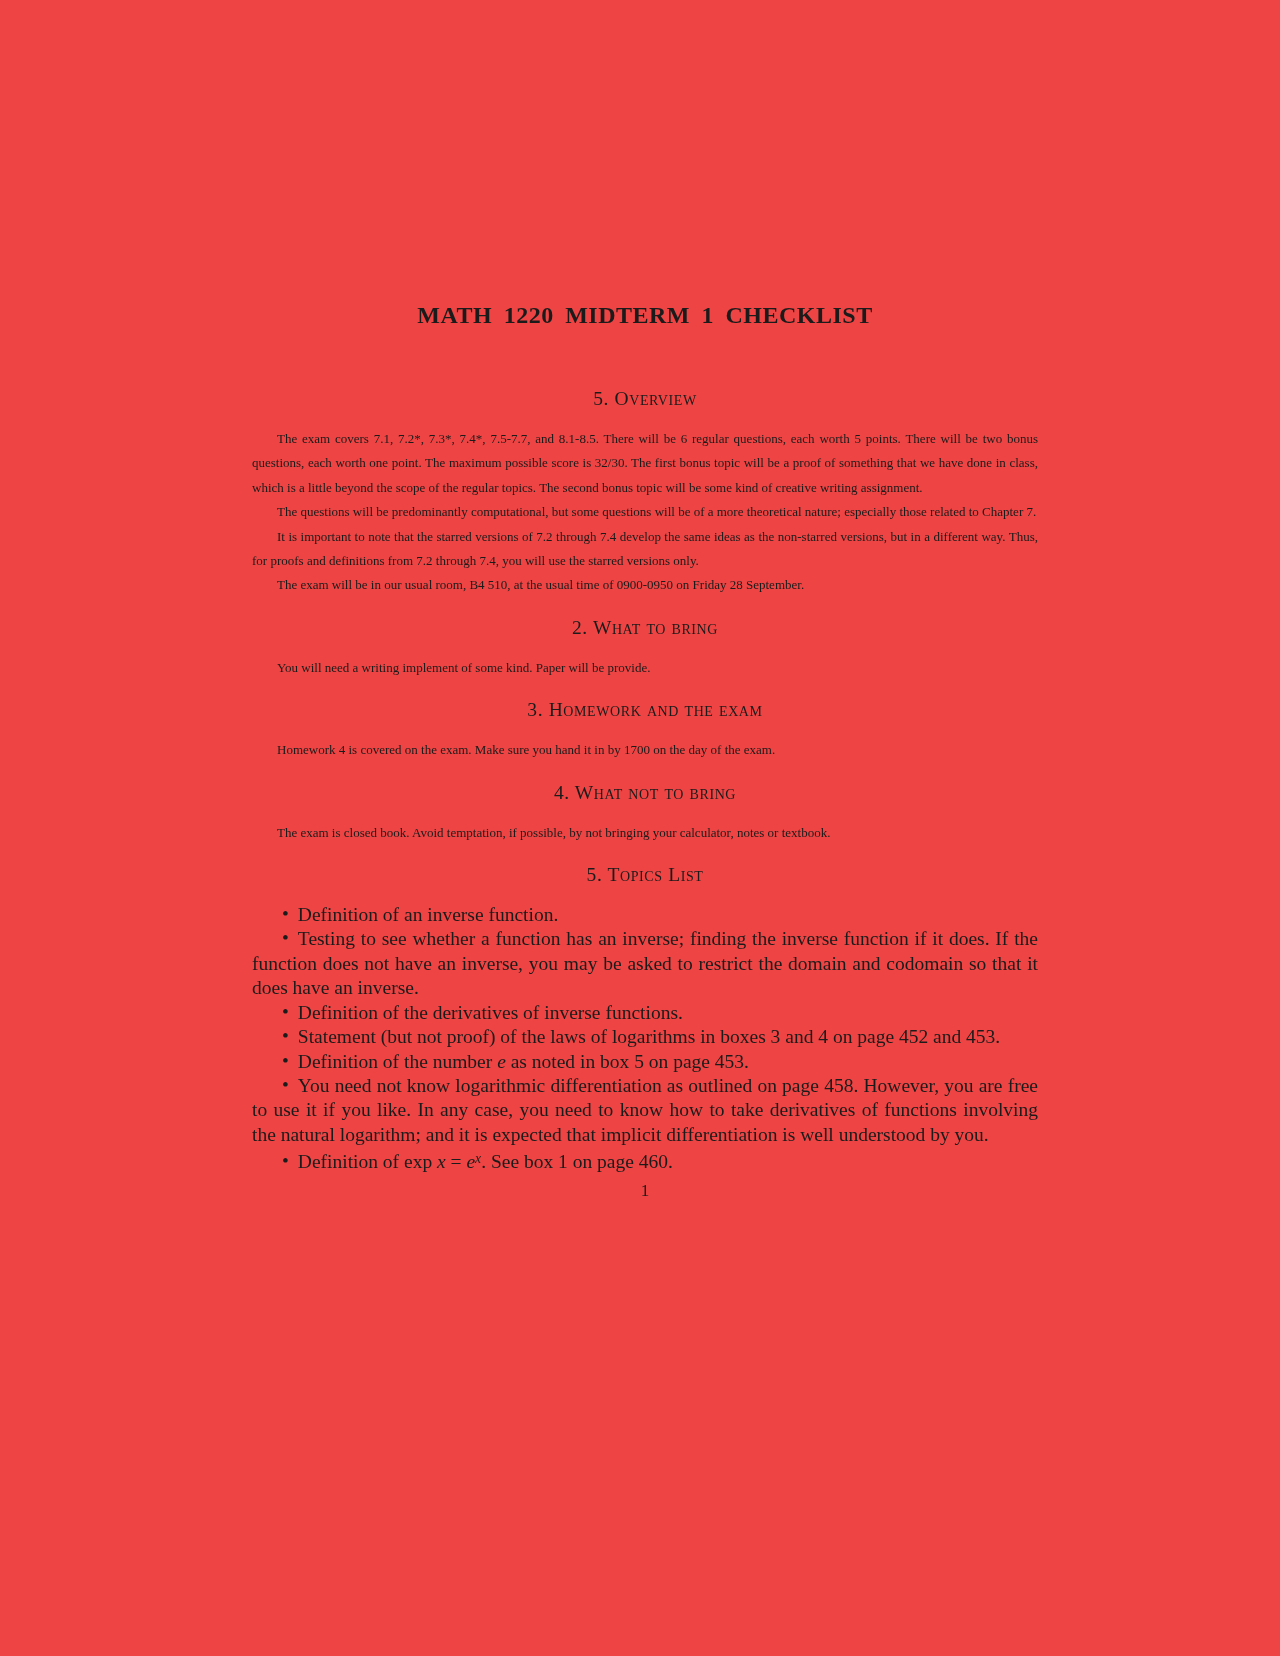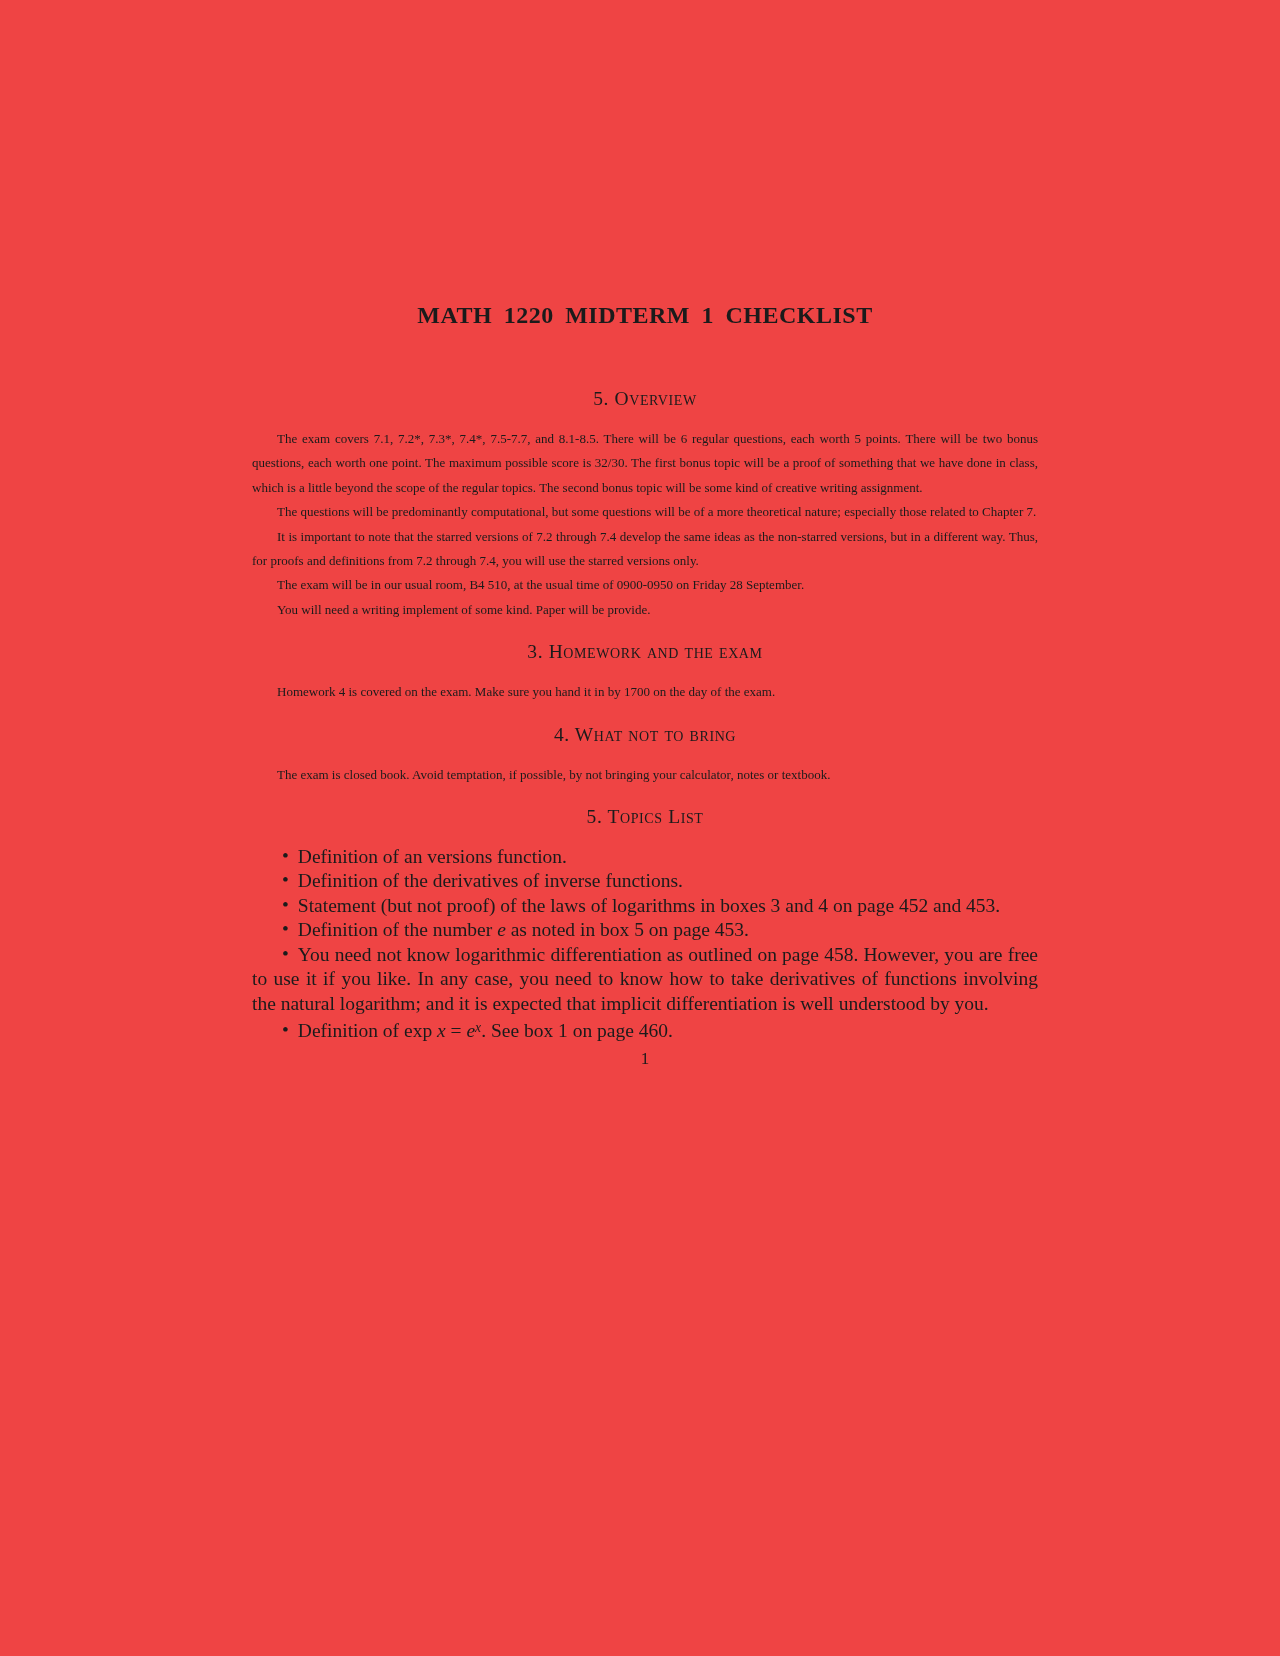--- a/index.html
+++ b/index.html
@@ -85,38 +85,40 @@
 
     <section>
       <h2 class="sec">5. Overview</h2>
       <p class="para">The exam covers 7.1, 7.2*, 7.3*, 7.4*, 7.5-7.7, and 8.1-8.5.  There will be 6 regular questions, each worth 5 points.  There will be two bonus questions, each worth one point.  The maximum possible score is 32/30.  The first bonus topic will be a proof of something that we have done in class, which is a little beyond the scope of the regular topics.  The second bonus topic will be some kind of creative writing assignment.</p>
       <p class="para">The questions will be predominantly computational, but some questions will be of a more theoretical nature; especially those related to Chapter 7.</p>
       <p class="para">It is important to note that the starred versions of 7.2 through 7.4 develop the same ideas as the non-starred versions, but in a different way.  Thus, for proofs and definitions from 7.2 through 7.4, you will use the starred versions only.</p>
       <p class="para">The exam will be in our usual room, B4 510, at the usual time of 0900-0950 on Friday 28 September.</p>
     </section>
 
     <section>
+      <h2 class="sec">2. What to bring</h2>
       <p class="para">You will need a writing implement of some kind.  Paper will be provide.</p>
     </section>
 
     <section>
       <h2 class="sec">3. Homework and the exam</h2>
       <p class="para">Homework 4 is covered on the exam.  Make sure you hand it in by 1700 on the day of the exam.</p>
     </section>
 
     <section>
       <h2 class="sec">4. What not to bring</h2>
       <p class="para">The exam is closed book.  Avoid temptation, if possible, by not bringing your calculator, notes or textbook.</p>
     </section>
 
     <section>
       <h2 class="sec">5. Topics List</h2>
 
-      <p class="bullet"><span class="bl">•</span><span>Definition of an versions function.</span></p>
+      <p class="bullet"><span class="bl">•</span><span>Definition of an inverse function.</span></p>
 
+      <p class="bullet"><span class="bl">•</span><span>Testing to see whether a function has an inverse; finding the inverse function if it does.  If the function does not have an inverse, you may be asked to restrict the domain and codomain so that it does have an inverse.</span></p>
 
       <p class="bullet"><span class="bl">•</span><span>Definition of the derivatives of inverse functions.</span></p>
 
 
       <p class="bullet"><span class="bl">•</span><span>Statement (but not proof) of the laws of logarithms in boxes 3 and 4 on page 452 and 453.</span></p>
 
       <p class="bullet"><span class="bl">•</span><span>Definition of the number </span><span class="it">e</span><span> as noted in box 5 on page 453.</span></p>
 
       <p class="bullet"><span class="bl">•</span><span>You need not know logarithmic differentiation as outlined on page 458.  However, you are free to use it if you like.  In any case, you need to know how to take derivatives of functions involving the natural logarithm; and it is expected that implicit differentiation is well understood by you.</span></p>
 

